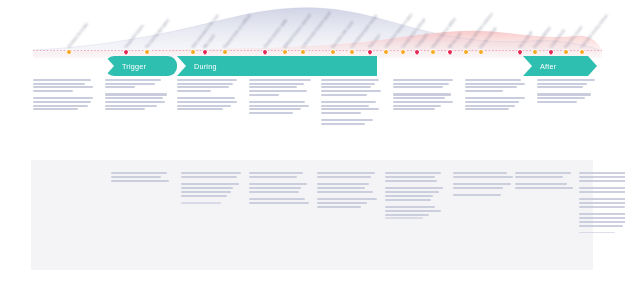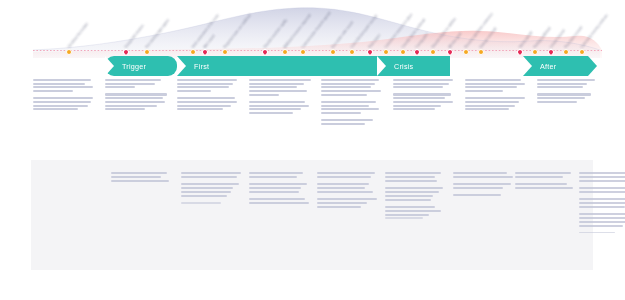--- a/index.html
+++ b/index.html
@@ -226,27 +226,21 @@
       <div class="chev" style="left: 72px; width: 72px; z-index: 9; border-radius: 9px;">
         <div class="notch"><svg width="9" height="20" viewBox="0 0 9 20">
             <path d="M0,0 L9,10 L0,20 Z" fill="#ffffff"></path>
           </svg></div>
         <span class="ctext">Trigger</span>
       </div>
       <div class="chev" style="left: 144px; width: 200px; z-index: 8;">
         <div class="notch"><svg width="9" height="20" viewBox="0 0 9 20">
             <path d="M0,0 L9,10 L0,20 Z" fill="#ffffff"></path>
           </svg></div>
-        <span class="ctext">First</span>
-      </div>
-      <div class="chev" style="left: 344px; width: 73px; z-index: 7;">
-        <div class="notch"><svg width="9" height="20" viewBox="0 0 9 20">
-            <path d="M0,0 L9,10 L0,20 Z" fill="#ffffff"></path>
-          </svg></div>
-        <span class="ctext">Crisis</span>
+        <span class="ctext">During</span>
       </div>
       <div class="chev last" style="left: 490px; width: 65px; z-index: 5; align-items: center;">
         <div class="notch"><svg width="9" height="20" viewBox="0 0 9 20">
             <path d="M0,0 L9,10 L0,20 Z" fill="#ffffff"></path>
           </svg></div>
         <span class="ctext">After</span>
         <div class="tip"><svg width="9" height="20" viewBox="0 0 9 20">
             <path d="M0,0 L9,10 L0,20 Z" fill="#2ebfb0"></path>
           </svg></div>
       </div>

